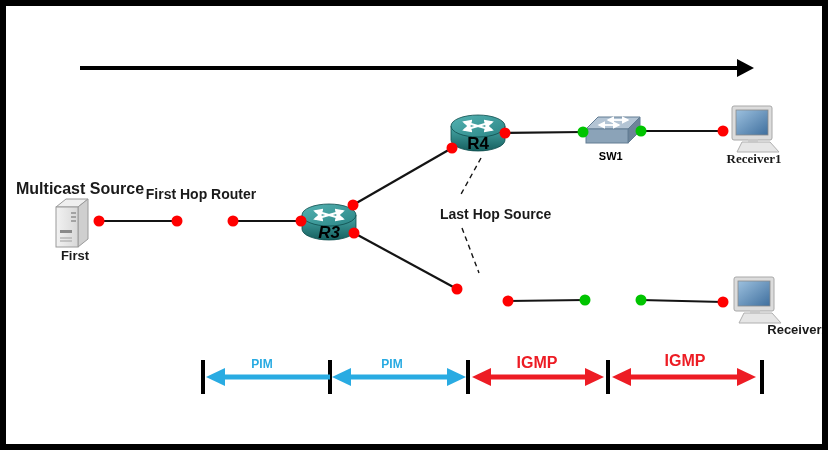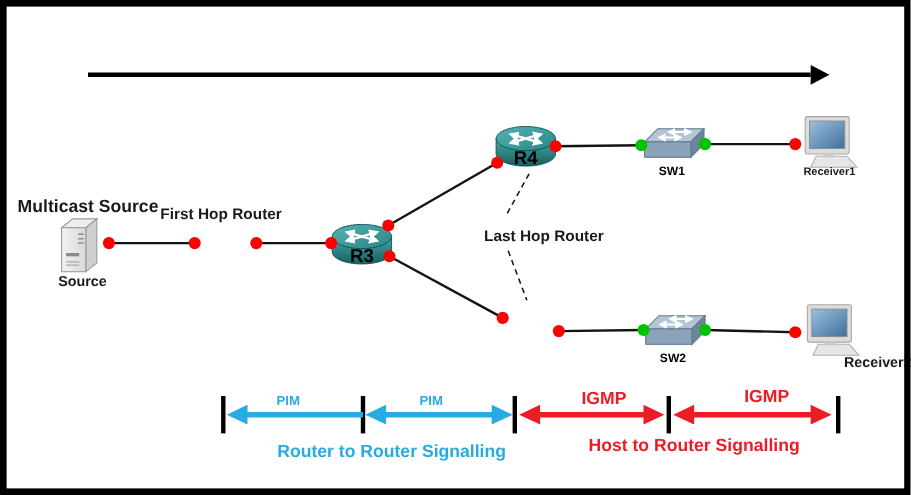--- a/index.html
+++ b/index.html
@@ -11,24 +11,24 @@
   .layer{position:absolute;left:0;top:0;z-index:1;}
   .layer-over{position:absolute;left:0;top:0;z-index:3;pointer-events:none;}
   .node{position:absolute;z-index:2;}
   .lbl{position:absolute;z-index:4;font-weight:bold;color:#1a1a1a;white-space:nowrap;}
   .lbl.center{transform:translateX(-50%);}
   .lbl-traffic{left:413px;top:44px;font-size:15px;}
   .lbl-source{left:16px;top:180px;font-size:16px;}
   .lbl-firsthop{left:201px;top:186px;font-size:14px;}
   .lbl-lasthop{left:440px;top:206px;font-size:14px;}
   .lbl-server{left:75px;top:248px;font-size:13px;}
-  .lbl-receiver1{left:754px;top:151px;font-size:10px;}
+  .lbl-receiver1{left:754px;top:151px;font-size:13px;font-family:Liberation Serif, serif;}
   .lbl-receiver2{left:758px;top:322px;font-size:13px;margin-left:40px;}
   .lbl-pim{color:var(--pim-blue,#29ABE2);font-size:12px;}
-  .lbl-igmp{color:var(--igmp-red,#ED1C24);font-size:16px;margin-left:12px;}
+  .lbl-igmp{color:var(--igmp-red,#ED1C24);font-size:16px;}
   .lbl-pim1{left:262px;top:357px;}
   .lbl-pim2{left:392px;top:357px;}
   .lbl-igmp1{left:537px;top:354px;}
   .lbl-igmp2{left:685px;top:352px;}
   .lbl-rtr-sig{left:252px;top:402px;font-size:16px;color:var(--pim-blue,#29ABE2);}
   .lbl-host-sig{left:535px;top:397px;font-size:16px;color:var(--igmp-red,#ED1C24);}
   .node-lbl{position:absolute;font-weight:bold;color:#000;white-space:nowrap;transform:translateX(-50%);}
   .router-lbl{left:50%;top:21px;font-size:17px;}
   .switch-lbl{left:46%;top:14px;font-size:11px;margin-top:20px;}
   .pim-stroke{stroke:var(--pim-blue,#29ABE2);}
@@ -129,21 +129,21 @@
       <line x1="19" y1="16" x2="24" y2="16" stroke="#8a8a8a" stroke-width="1.4"></line>
       <line x1="19" y1="20" x2="24" y2="20" stroke="#8a8a8a" stroke-width="1.4"></line>
       <line x1="19" y1="24" x2="24" y2="24" stroke="#8a8a8a" stroke-width="1.4"></line>
       <rect x="8" y="33" width="12" height="3" fill="#8a8a8a"></rect>
       <line x1="8" y1="41" x2="20" y2="41" stroke="#aaaaaa" stroke-width="1.2"></line>
       <line x1="8" y1="44" x2="20" y2="44" stroke="#aaaaaa" stroke-width="1.2"></line>
     </svg>
   </div>
 
 
-  <div class="node" style="left:300px;top:202px;width:58px;height:40px;">
+  <div class="node" style="left:300px;top:202px;width:58px;height:40px;font-style:italic;">
     <svg width="58" height="40">
       <path d="M2,13 L2,27 A27,11 0 0 0 56,27 L56,13" fill="url(#routerGrad)" stroke="#0e4d4d" stroke-width="0.8"></path>
       <ellipse cx="29" cy="13" rx="27" ry="11" fill="url(#routerTop)" stroke="#0e4d4d" stroke-width="0.8"></ellipse>
       <line x1="15" y1="17" x2="43" y2="9" stroke="#fff" stroke-width="2.2" marker-start="url(#mw)" marker-end="url(#mw)"></line>
       <line x1="15" y1="9" x2="43" y2="17" stroke="#fff" stroke-width="2.2" marker-start="url(#mw)" marker-end="url(#mw)"></line>
     </svg>
     <span class="node-lbl router-lbl">R3</span>
   </div>
 
   <div class="node" style="left:449px;top:113px;width:58px;height:40px;">
@@ -162,30 +162,20 @@
       <polygon points="13,1 55,1 43,13 1,13" fill="#b3c4d4" stroke="#5f7astroke" stroke-width="0"></polygon>
       <polygon points="13,1 55,1 43,13 1,13" fill="#b3c4d4" stroke="#627c93" stroke-width="1"></polygon>
       <polygon points="55,1 55,15 43,27 43,13" fill="#6d8499" stroke="#627c93" stroke-width="1"></polygon>
       <rect x="1" y="13" width="42" height="14" fill="#8ba3b8" stroke="#627c93" stroke-width="1"></rect>
       <line x1="14" y1="9" x2="34" y2="9" stroke="#fff" stroke-width="1.8" marker-start="url(#mw)" marker-end="url(#mw)"></line>
       <line x1="23" y1="4" x2="43" y2="4" stroke="#fff" stroke-width="1.8" marker-start="url(#mw)" marker-end="url(#mw)"></line>
     </svg>
     <span class="node-lbl switch-lbl">SW1</span>
   </div>
 
-  <div class="node" style="left:586px;top:286px;width:56px;height:30px;">
-    <svg width="56" height="30">
-      <polygon points="13,1 55,1 43,13 1,13" fill="#b3c4d4" stroke="#627c93" stroke-width="1"></polygon>
-      <polygon points="55,1 55,15 43,27 43,13" fill="#6d8499" stroke="#627c93" stroke-width="1"></polygon>
-      <rect x="1" y="13" width="42" height="14" fill="#8ba3b8" stroke="#627c93" stroke-width="1"></rect>
-      <line x1="14" y1="9" x2="34" y2="9" stroke="#fff" stroke-width="1.8" marker-start="url(#mw)" marker-end="url(#mw)"></line>
-      <line x1="23" y1="4" x2="43" y2="4" stroke="#fff" stroke-width="1.8" marker-start="url(#mw)" marker-end="url(#mw)"></line>
-    </svg>
-    <span class="node-lbl switch-lbl">SW2</span>
-  </div>
 
   <div class="node" style="left:727px;top:105px;width:54px;height:48px;">
     <svg width="54" height="48">
       <rect x="5" y="1" width="40" height="34" rx="2" fill="#dcdcdc" stroke="#a8a8a8" stroke-width="1"></rect>
       <rect x="9" y="5" width="32" height="25" fill="url(#screenGrad)" stroke="#8a8a8a" stroke-width="0.8"></rect>
       <polygon points="15,37 43,37 52,47 10,47" fill="#e6e6e6" stroke="#b0b0b0" stroke-width="1"></polygon>
       <rect x="21" y="34" width="10" height="4" fill="#c9c9c9"></rect>
     </svg>
   </div>
 
@@ -212,25 +202,23 @@
     <circle class="dot-red" cx="508" cy="301" r="5.5"></circle>
     <circle class="dot-red" cx="723" cy="302" r="5.5"></circle>
     <circle class="dot-green" cx="583" cy="132" r="5.5"></circle>
     <circle class="dot-green" cx="641" cy="131" r="5.5"></circle>
     <circle class="dot-green" cx="585" cy="300" r="5.5"></circle>
     <circle class="dot-green" cx="641" cy="300" r="5.5"></circle>
   </svg>
 
   <div class="lbl lbl-source">Multicast Source</div>
   <div class="lbl center lbl-firsthop">First Hop Router</div>
-  <div class="lbl lbl-lasthop">Last Hop Router</div>
-  <div class="lbl center lbl-server">Source</div>
+  <div class="lbl lbl-lasthop">Last Hop Source</div>
+  <div class="lbl center lbl-server">First</div>
   <div class="lbl center lbl-receiver1">Receiver1</div>
   <div class="lbl center lbl-receiver2">Receiver2</div>
   <div class="lbl center lbl-pim lbl-pim1">PIM</div>
   <div class="lbl center lbl-pim lbl-pim2">PIM</div>
   <div class="lbl center lbl-igmp lbl-igmp1">IGMP</div>
   <div class="lbl center lbl-igmp lbl-igmp2">IGMP</div>
-  <div class="lbl lbl-rtr-sig">Router to Router Signalling</div>
-  <div class="lbl lbl-host-sig">Host to Router Signalling</div>
 
   <div class="frame"></div>
 </div>
 
 </body></html>

